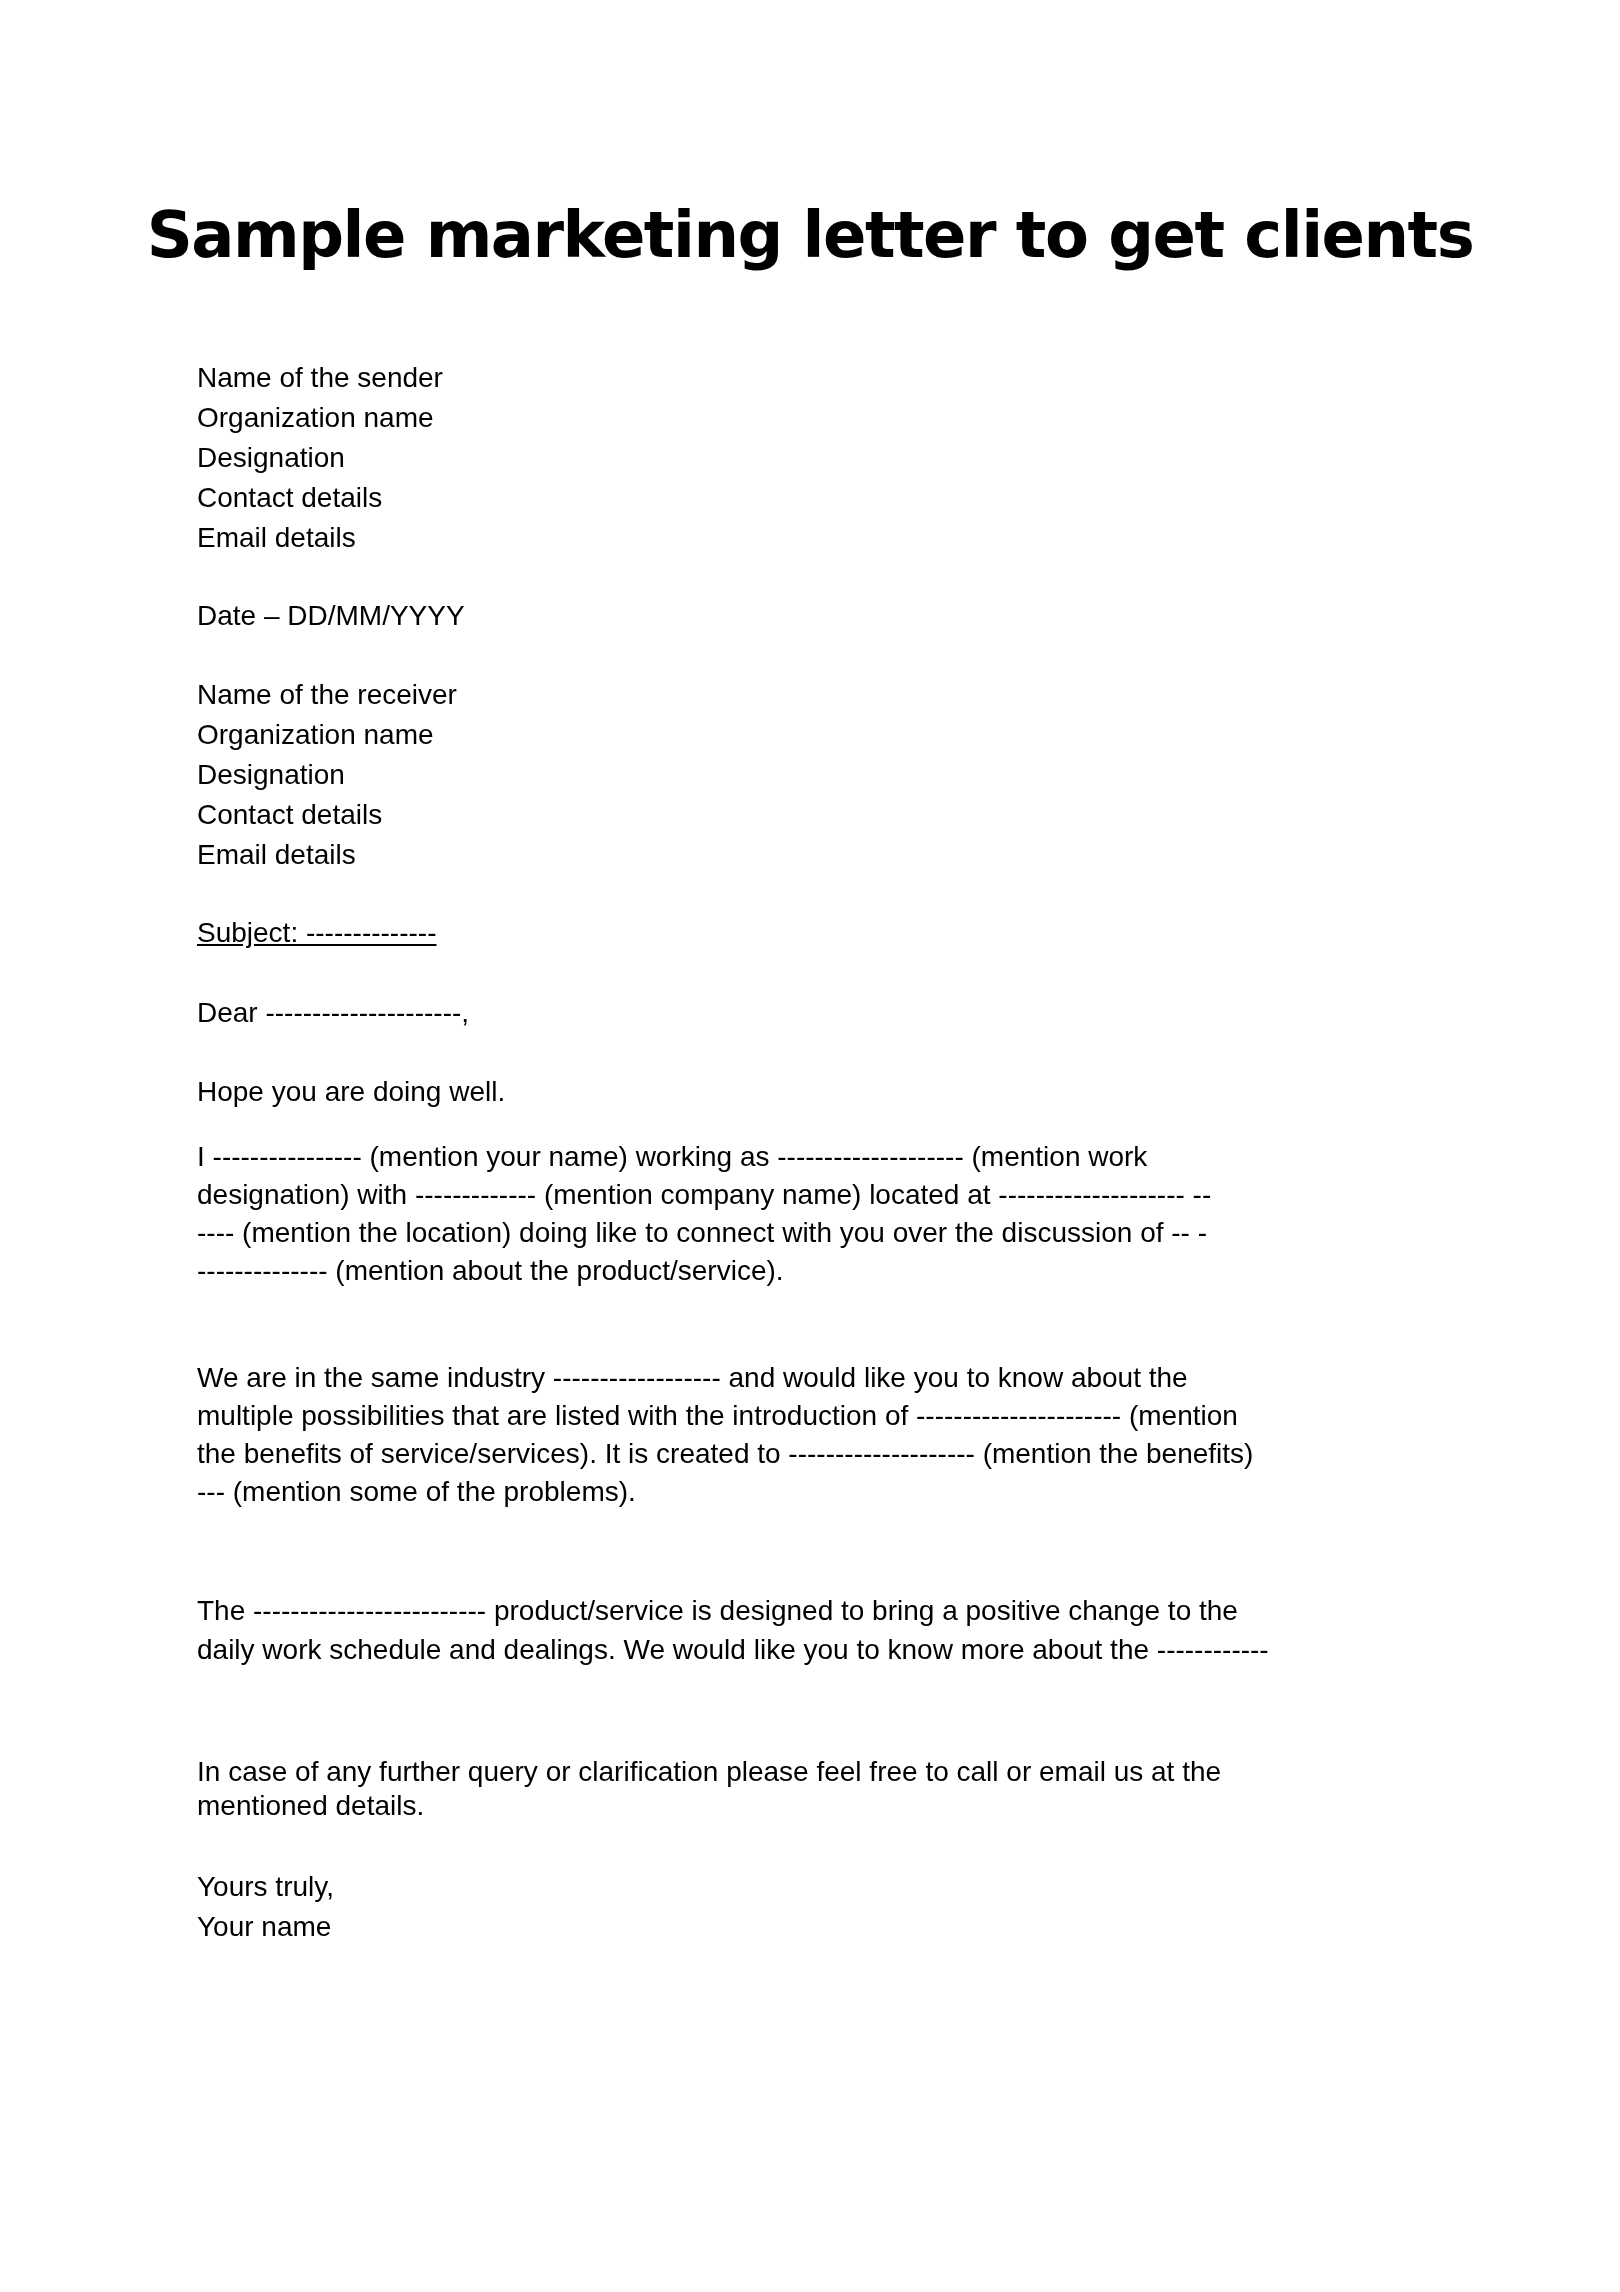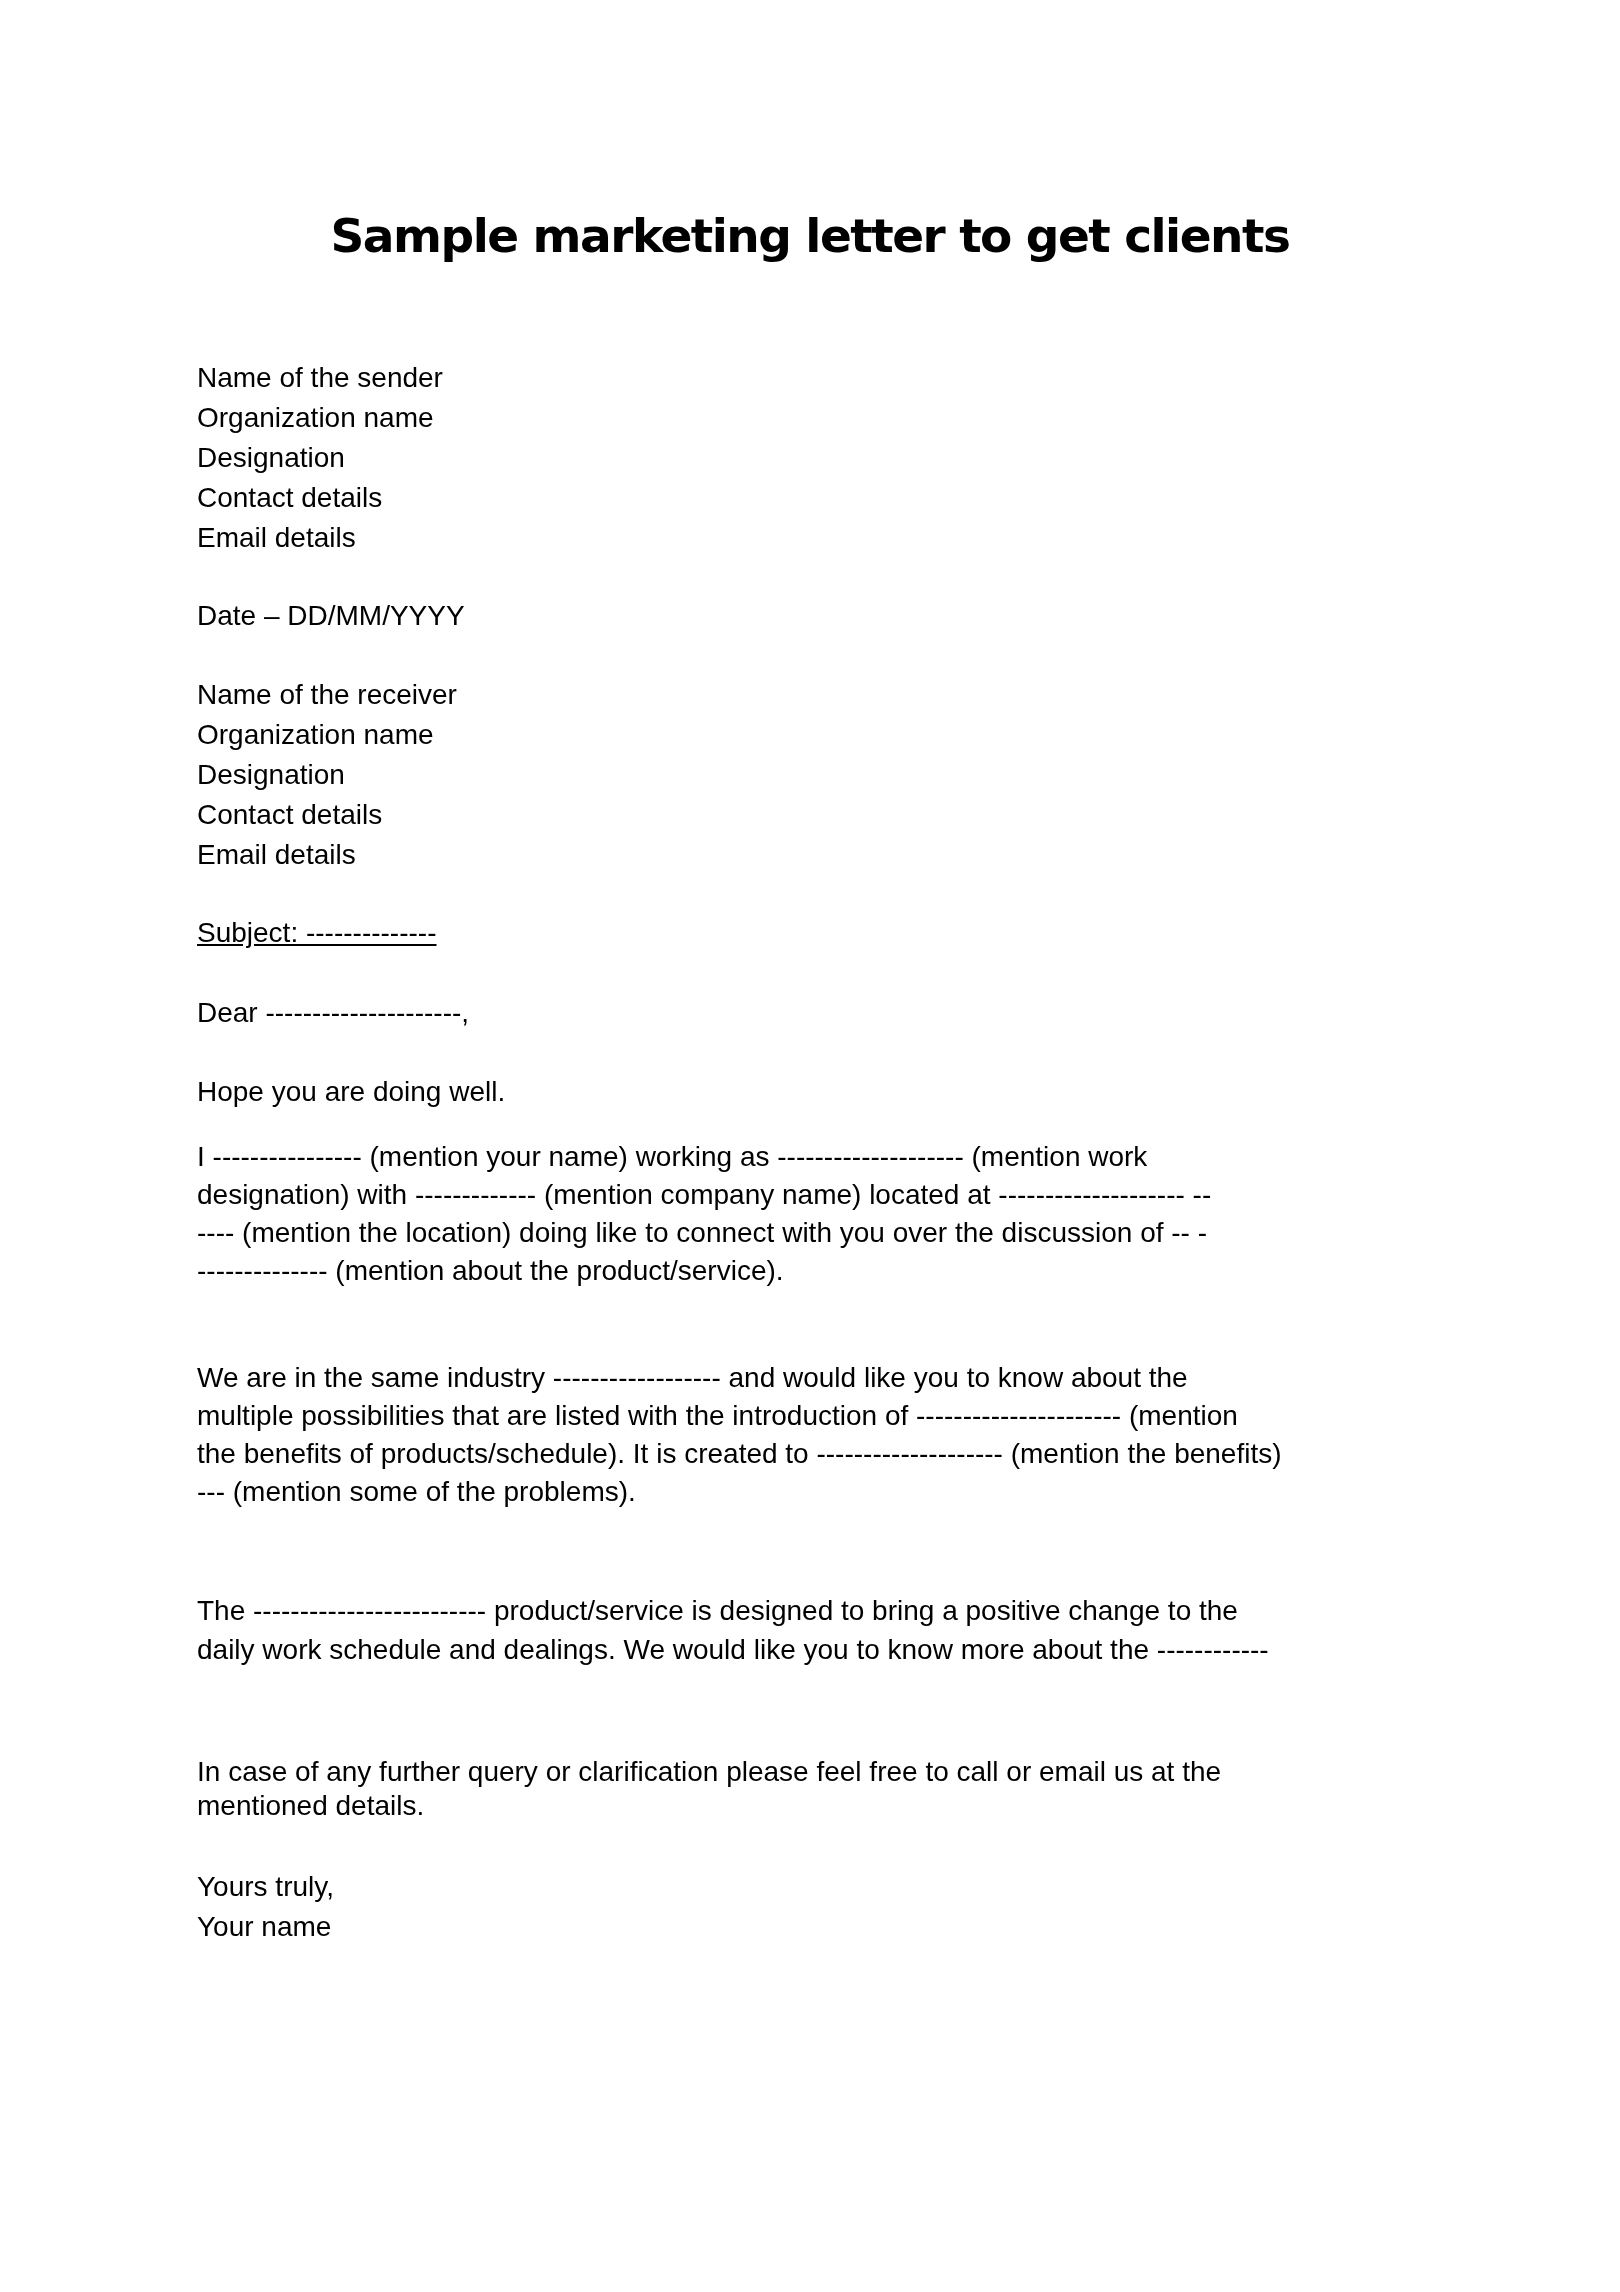--- a/index.html
+++ b/index.html
@@ -24,21 +24,21 @@
       background: #ffffff;
     }
     .title {
       position: absolute;
       left: 0;
       top: 201px;
       width: 1620px;
       text-align: center;
       font-family: "DejaVu Sans", sans-serif;
       font-weight: bold;
-      font-size: 47px;
+      font-size: 64px;
       letter-spacing: -1.5px;
       line-height: 69px;
       margin: 0;
     }
     .block { position: absolute; left: 197px; width: 1108px; font-size: 28px; line-height: 40px; font-family: "Liberation Sans", sans-serif; }
     .line { display: block; white-space: pre; }
     .para .line { white-space: pre; }
   </style>
 </head>
 <body>
@@ -82,21 +82,21 @@
   <div class="block para" style="top:1138px; line-height:38px;">
     <span class="line">I ---------------- (mention your name) working as -------------------- (mention work</span>
     <span class="line">designation) with ------------- (mention company name) located at -------------------- --</span>
     <span class="line">---- (mention the location) doing like to connect with you over the discussion of -- -</span>
     <span class="line">-------------- (mention about the product/service).</span>
   </div>
 
   <div class="block para" style="top:1359px; line-height:38px;">
     <span class="line">We are in the same industry ------------------ and would like you to know about the</span>
     <span class="line">multiple possibilities that are listed with the introduction of ---------------------- (mention</span>
-    <span class="line">the benefits of products/schedule). It is created to -------------------- (mention the benefits)</span>
+    <span class="line">the benefits of service/services). It is created to -------------------- (mention the benefits)</span>
     <span class="line">--- (mention some of the problems).</span>
   </div>
 
   <div class="block para" style="top:1591px; line-height:39px;">
     <span class="line">The ------------------------- product/service is designed to bring a positive change to the</span>
     <span class="line">daily work schedule and dealings. We would like you to know more about the ------------</span>
   </div>
 
   <div class="block para" style="top:1755px; line-height:34px;">
     <span class="line">In case of any further query or clarification please feel free to call or email us at the</span>

